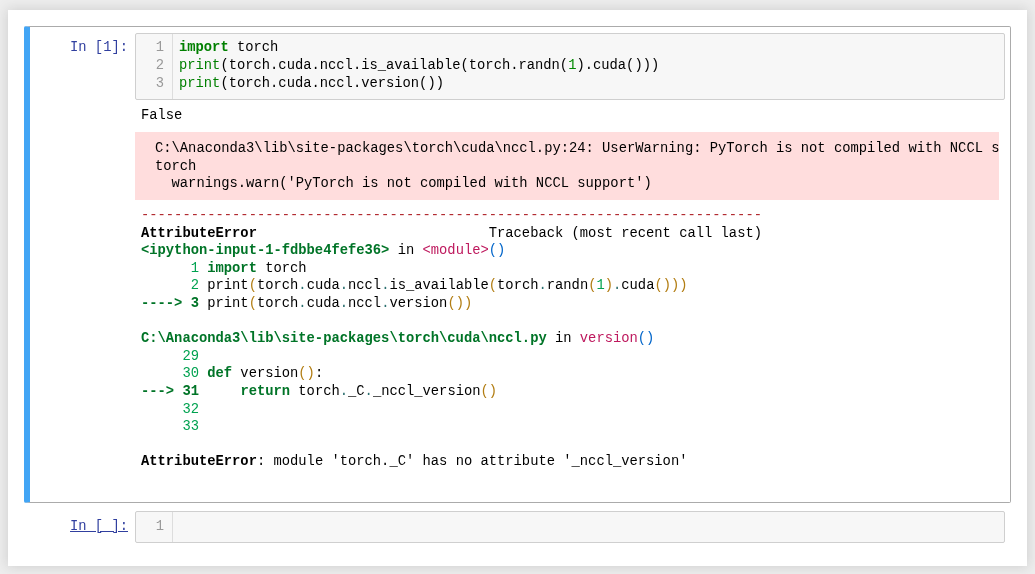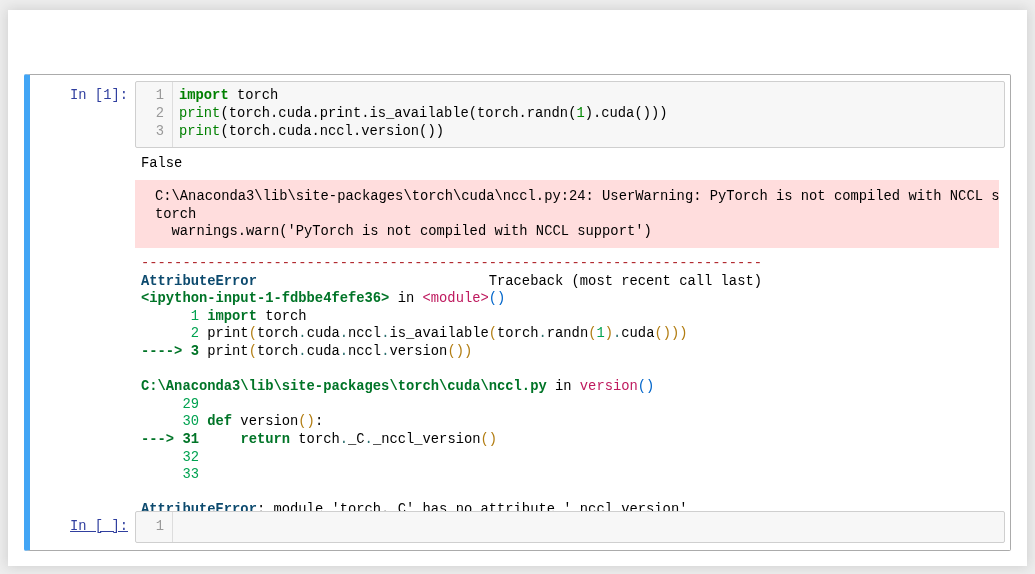--- a/index.html
+++ b/index.html
@@ -10,21 +10,21 @@
       font-size: 13.8px; color: #000;
     }
     .nb-container {
       position: absolute; left: 8px; top: 10px; width: 1019px; height: 556px;
       background: #ffffff; box-shadow: 0 0 12px 1px rgba(87,87,87,0.2);
     }
     .cell {
       position: absolute; left: 16px; width: 987px; box-sizing: border-box;
       border: 1px solid transparent; border-left: 6px solid transparent; border-radius: 2px;
     }
-    .cell.selected { border-color: #ababab; border-left-color: var(--accent, #42A5F5); margin-top: 48px; }
+    .cell.selected { border-color: #ababab; border-left-color: var(--accent, #42A5F5); }
     .cell-1 { top: 16px; height: 477px; }
     .cell-2 { top: 494px; height: 50px; }
     .prompt {
       position: absolute; left: 0; width: 98px; text-align: right;
       line-height: 18px; white-space: pre; color: var(--prompt, #303F9F);
     }
     .input-area {
       position: absolute; left: 105px; top: 6px; width: 870px; box-sizing: border-box;
       border: 1px solid var(--input_border, #cfcfcf); border-radius: 2px;
       background: var(--input_bg, #f7f7f7); overflow: hidden;
@@ -48,21 +48,21 @@
     .out-stderr .line, .out-traceback .line { line-height: 17.6px; height: 17.6px; white-space: pre; }
     .out-traceback { position: absolute; left: 111px; top: 180px; }
 
     
     .kw  { color: #008000; font-weight: bold; }
     .bi  { color: #008000; }
     .num { color: #008800; }
     .p   { color: #000000; }
     
     .tr-red    { color: #B22B31; }
-    .tr-red-b  { color: #0c4a6e; font-weight: bold; }
+    .tr-red-b  { color: #000000; font-weight: bold; }
     .tr-green-b{ color: #007427; font-weight: bold; }
     .tr-green  { color: #00A250; }
     .tr-cyan   { color: #be185d; }
     .tr-blue   { color: #0065CA; }
     .tr-yel    { color: #B27D12; }
     .tr-dot    { color: #2B6F6F; }
   </style>
 </head>
 <body style="--page_bg: #eeeeee; --accent: #42A5F5; --prompt: #303F9F; --input_bg: #f7f7f7; --input_border: #cfcfcf; --gutter_text: #999999; --stderr_bg: #ffdddd;">
 
@@ -72,21 +72,21 @@
     <div class="prompt" style="top:12px;">In [1]:</div>
 
     <div class="input-area">
       <div class="gutter">
           <div class="line">1</div>
           <div class="line">2</div>
           <div class="line">3</div>
         </div>
       <div class="code">
           <div class="line"><span class="kw">import</span><span class="p"> torch</span></div>
-          <div class="line"><span class="bi">print</span><span class="p">(torch.cuda.print.is_available(torch.randn(</span><span class="num">1</span><span class="p">).cuda()))</span></div>
+          <div class="line"><span class="bi">print</span><span class="p">(torch.cuda.nccl.is_available(torch.randn(</span><span class="num">1</span><span class="p">).cuda()))</span></div>
           <div class="line"><span class="bi">print</span><span class="p">(torch.cuda.nccl.version())</span></div>
         </div>
     </div>
 
     <div class="out-stdout">False</div>
 
     <div class="out-stderr">
         <div class="line"><span class="p">C:\Anaconda3\lib\site-packages\torch\cuda\nccl.py:24: UserWarning: PyTorch is not compiled with NCCL s</span></div>
         <div class="line"><span class="p">torch</span></div>
         <div class="line"><span class="p">  warnings.warn('PyTorch is not compiled with NCCL support')</span></div>

